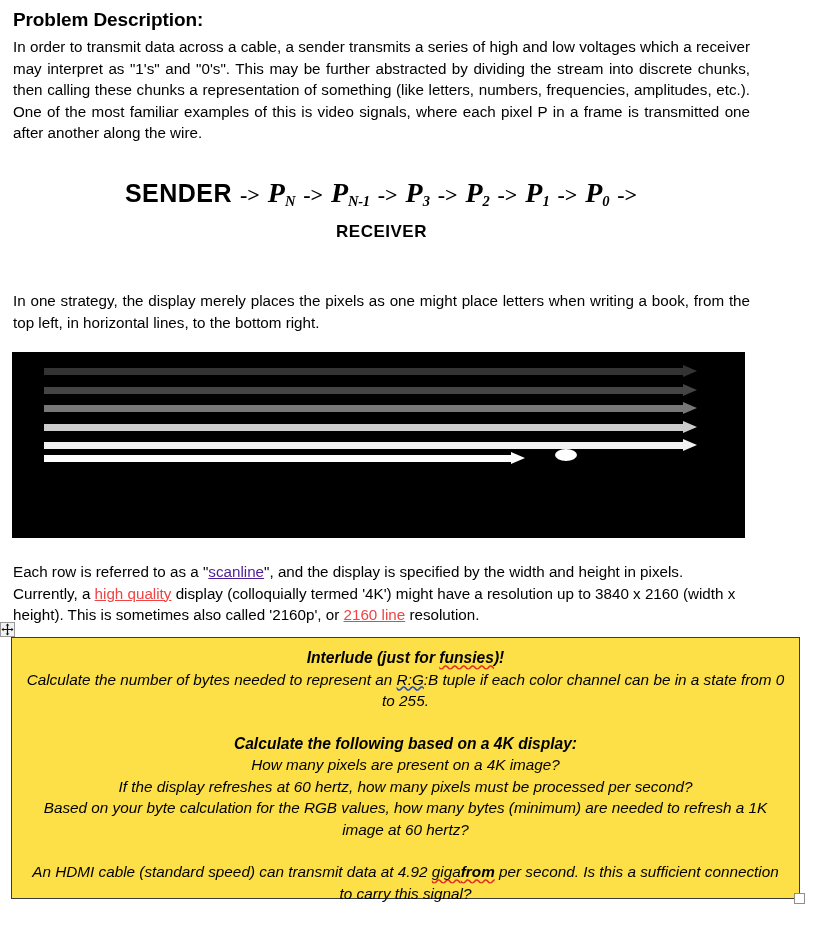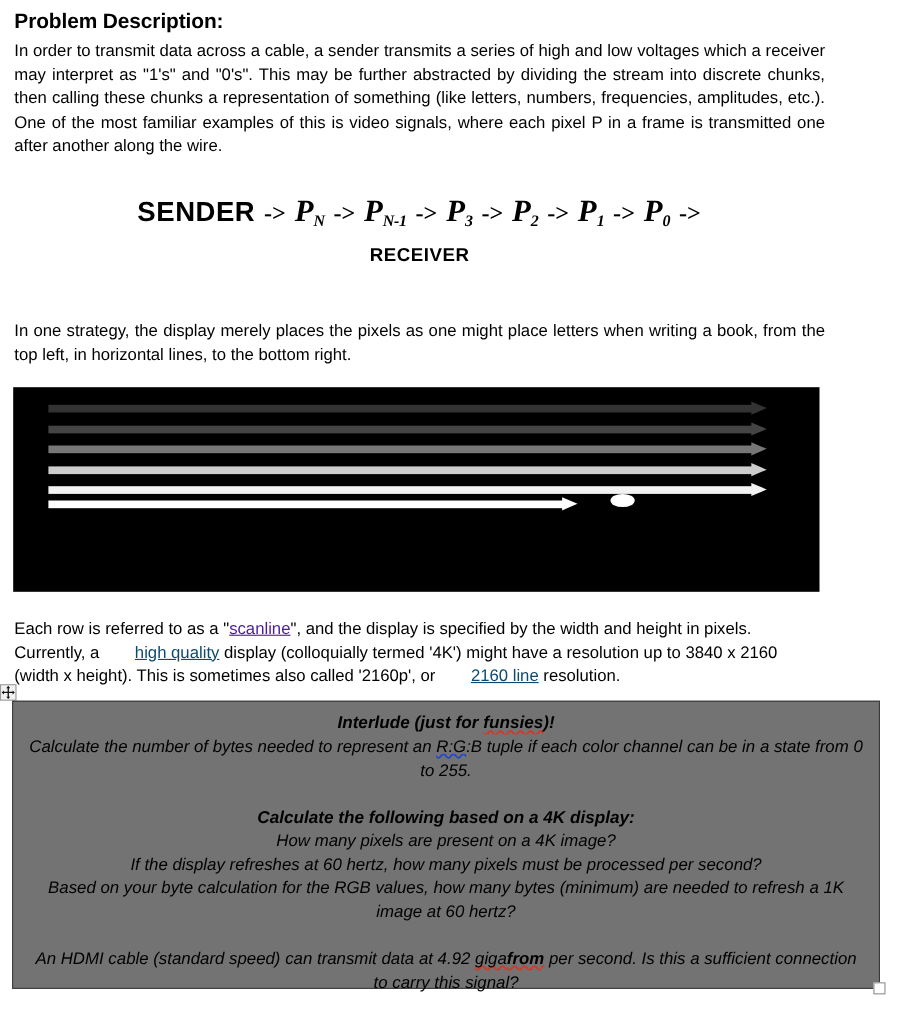--- a/index.html
+++ b/index.html
@@ -143,23 +143,22 @@
     left: 13px;
     top: 561px;
     width: 737px;
     text-align: left;
   }
   .link-blue {
     color: #4c1d95;
     text-decoration: underline;
   }
   .link-plain {
-    color: #0c4a6e;
+    color: #ef4444;
     text-decoration: underline;
-    margin-left: 28px;
   }
 
   
   .move-handle {
     position: absolute;
     left: 0px;
     top: 622px;
     width: 15px;
     height: 15px;
     border: 1px solid #9a9a9a;
@@ -170,21 +169,21 @@
 
   
   .interlude-box {
     position: absolute;
     left: 11px;
     top: 637px;
     width: 789px;
     height: 262px;
     border: 1.6px solid #3a3a3a;
     box-sizing: border-box;
-    background: #737373;
+    background: #fde047;
   }
   .interlude-inner {
     padding: 9px 14px 0 14px;
     text-align: center;
     font-size: 15.3px;
     line-height: 21.5px;
     font-style: italic;
   }
   .ib-head {
     font-weight: bold;

